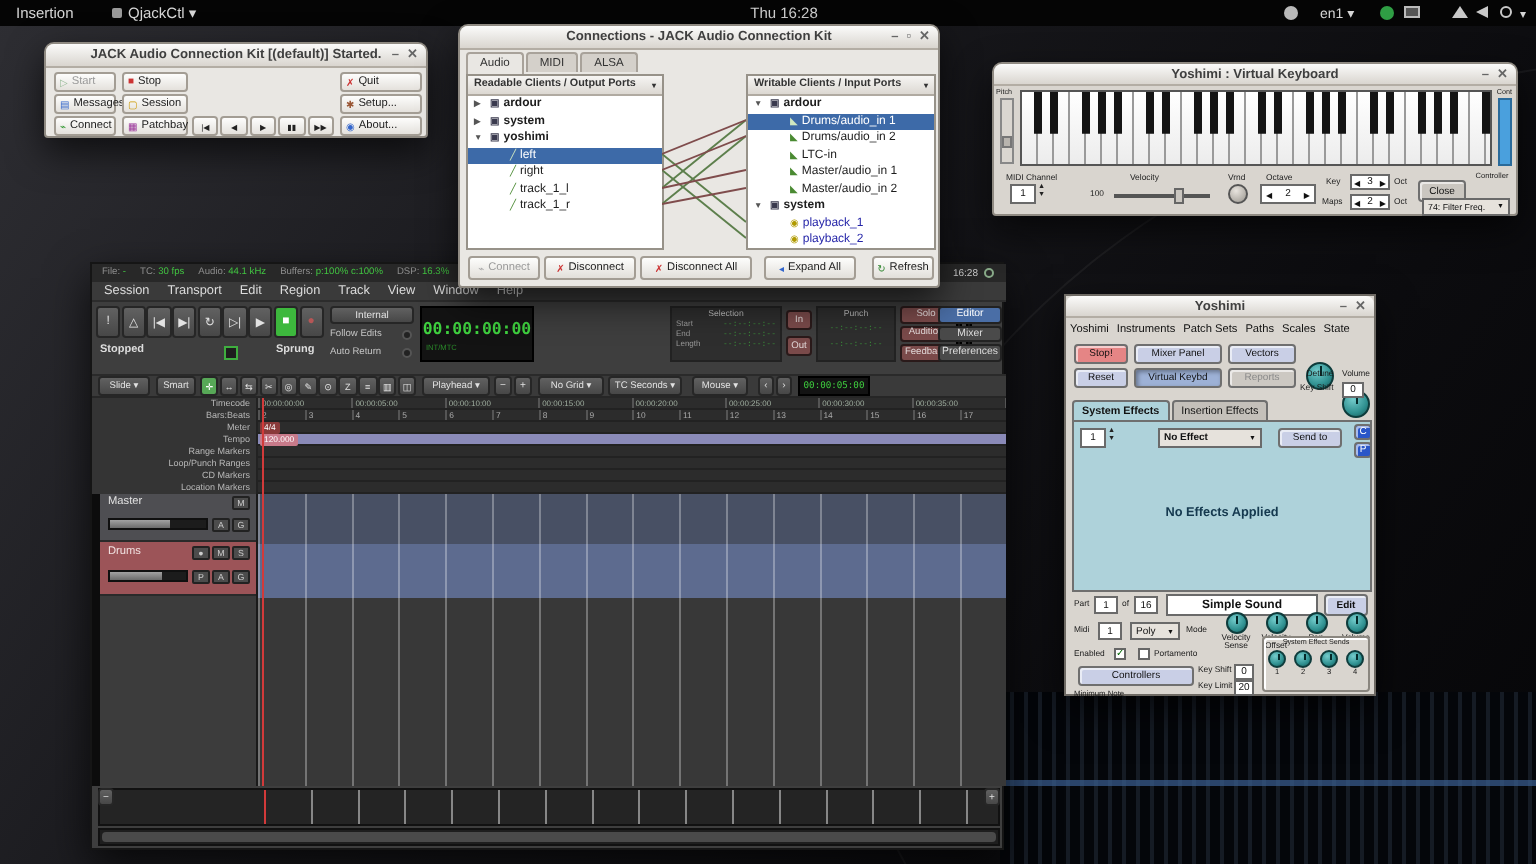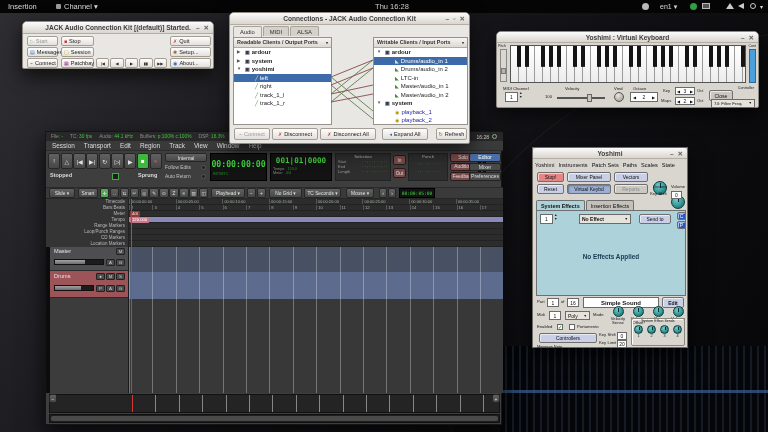--- a/index.html
+++ b/index.html
@@ -80,21 +80,21 @@
 
 <div id="screen">
 
   <div class="ab" style="left:420px;top:40px;width:700px;height:500px;border-radius:50%;border:1px solid rgba(255,255,255,.05);transform:rotate(-18deg)"></div>
   <div class="ab" style="left:500px;top:346px;width:268px;height:86px;background:repeating-linear-gradient(90deg,#04060a 0 5px,#151b24 5px 7px)"></div>
   <div class="ab" style="left:500px;top:390px;width:268px;height:3px;background:#3a5f93;opacity:.7"></div>
 
   <div id="topbar" class="ab">
     <span style="padding:0 8px">Insertion</span>
     <span class="ab" style="left:56px;top:4px;width:5px;height:5px;background:#9a9a9a;border-radius:1px"></span>
-    <span style="position:absolute;left:64px"><span>Channel</span> ▾</span>
+    <span style="position:absolute;left:64px"><span>QjackCtl</span> ▾</span>
     <span style="position:absolute;left:16px;right:0;text-align:center">Thu 16:28</span>
     <span class="ab" style="left:642px;top:3px;width:7px;height:7px;background:#b9b9b9;border-radius:50%"></span>
     <span class="ab" style="left:660px;font-size:7px"><span>en1</span> ▾</span>
     <span class="ab" style="left:690px;top:3px;width:7px;height:7px;background:#2f9e44;border-radius:50%"></span>
     <span class="ab" style="left:702px;top:3px;width:8px;height:6px;border:1px solid #bbb;background:#555"></span>
     <span class="ab" style="left:726px;top:3px;width:0;height:0;border-left:4px solid transparent;border-right:4px solid transparent;border-top:6px solid #c9c9c9;transform:rotate(180deg)"></span>
     <span class="ab" style="left:738px;top:3px;width:0;height:0;border-top:3.5px solid transparent;border-bottom:3.5px solid transparent;border-right:6px solid #c9c9c9"></span>
     <span class="ab" style="left:750px;top:3px;width:6px;height:6px;border:1px solid #c9c9c9;border-radius:50%"></span>
     <span class="ab" style="left:760px;font-size:6px">▾</span>
   </div>
@@ -230,31 +230,20 @@
         <span>Internal</span>
       </div>
     <span class="ab" style="left:119px;top:33px;font-size:4.8px;color:#c4c4c4">Follow Edits</span>
     <span class="ab" style="left:155px;top:33px;width:5px;height:5px;border-radius:50%;background:#222;border:1px solid #555"></span>
     <span class="ab" style="left:119px;top:42px;font-size:4.8px;color:#c4c4c4">Auto Return</span>
     <span class="ab" style="left:155px;top:42px;width:5px;height:5px;border-radius:50%;background:#222;border:1px solid #555"></span>
 
     <div class="ab aclock" style="left:164px;top:21px;width:57px;height:28px">
       <div class="mono" style="font-size:8.2px;font-weight:bold;text-align:center;margin-top:5px">00:00:00:00</div>
       <div style="font-size:3.8px;color:#2a8a2a;padding-left:2px;margin-top:3px">INT/MTC</div>
-    </div>
-    <div class="ab aclock" style="left:224px;top:21px;width:62px;height:28px">
-      <div class="mono" style="font-size:7.6px;font-weight:bold;text-align:center;margin-top:2px">001|01|0000</div>
-      <div style="display:flex;gap:3px;padding-left:2px;margin-top:2px">
-          <span style="font-size:3.8px;color:#888">Tempo</span>
-          <span style="font-size:3.8px;color:#2a8a2a">120.0</span>
-        </div>
-      <div style="display:flex;gap:3px;padding-left:2px">
-          <span style="font-size:3.8px;color:#888">Meter</span>
-          <span style="font-size:3.8px;color:#2a8a2a">4/4</span>
-        </div>
     </div>
 
     <div class="ab apanel" style="left:289px;top:21px;width:56px;height:28px">
       <div style="font-size:4.3px;color:#bbb;text-align:center">Selection</div>
       <div style="display:flex;justify-content:space-between;padding:0 2px">
           <span style="font-size:4px;color:#999">Start</span>
           <span class="mono" style="font-size:4px;color:#3a8a3a">--:--:--:--</span>
         </div>
       <div style="display:flex;justify-content:space-between;padding:0 2px">
           <span style="font-size:4px;color:#999">End</span>

